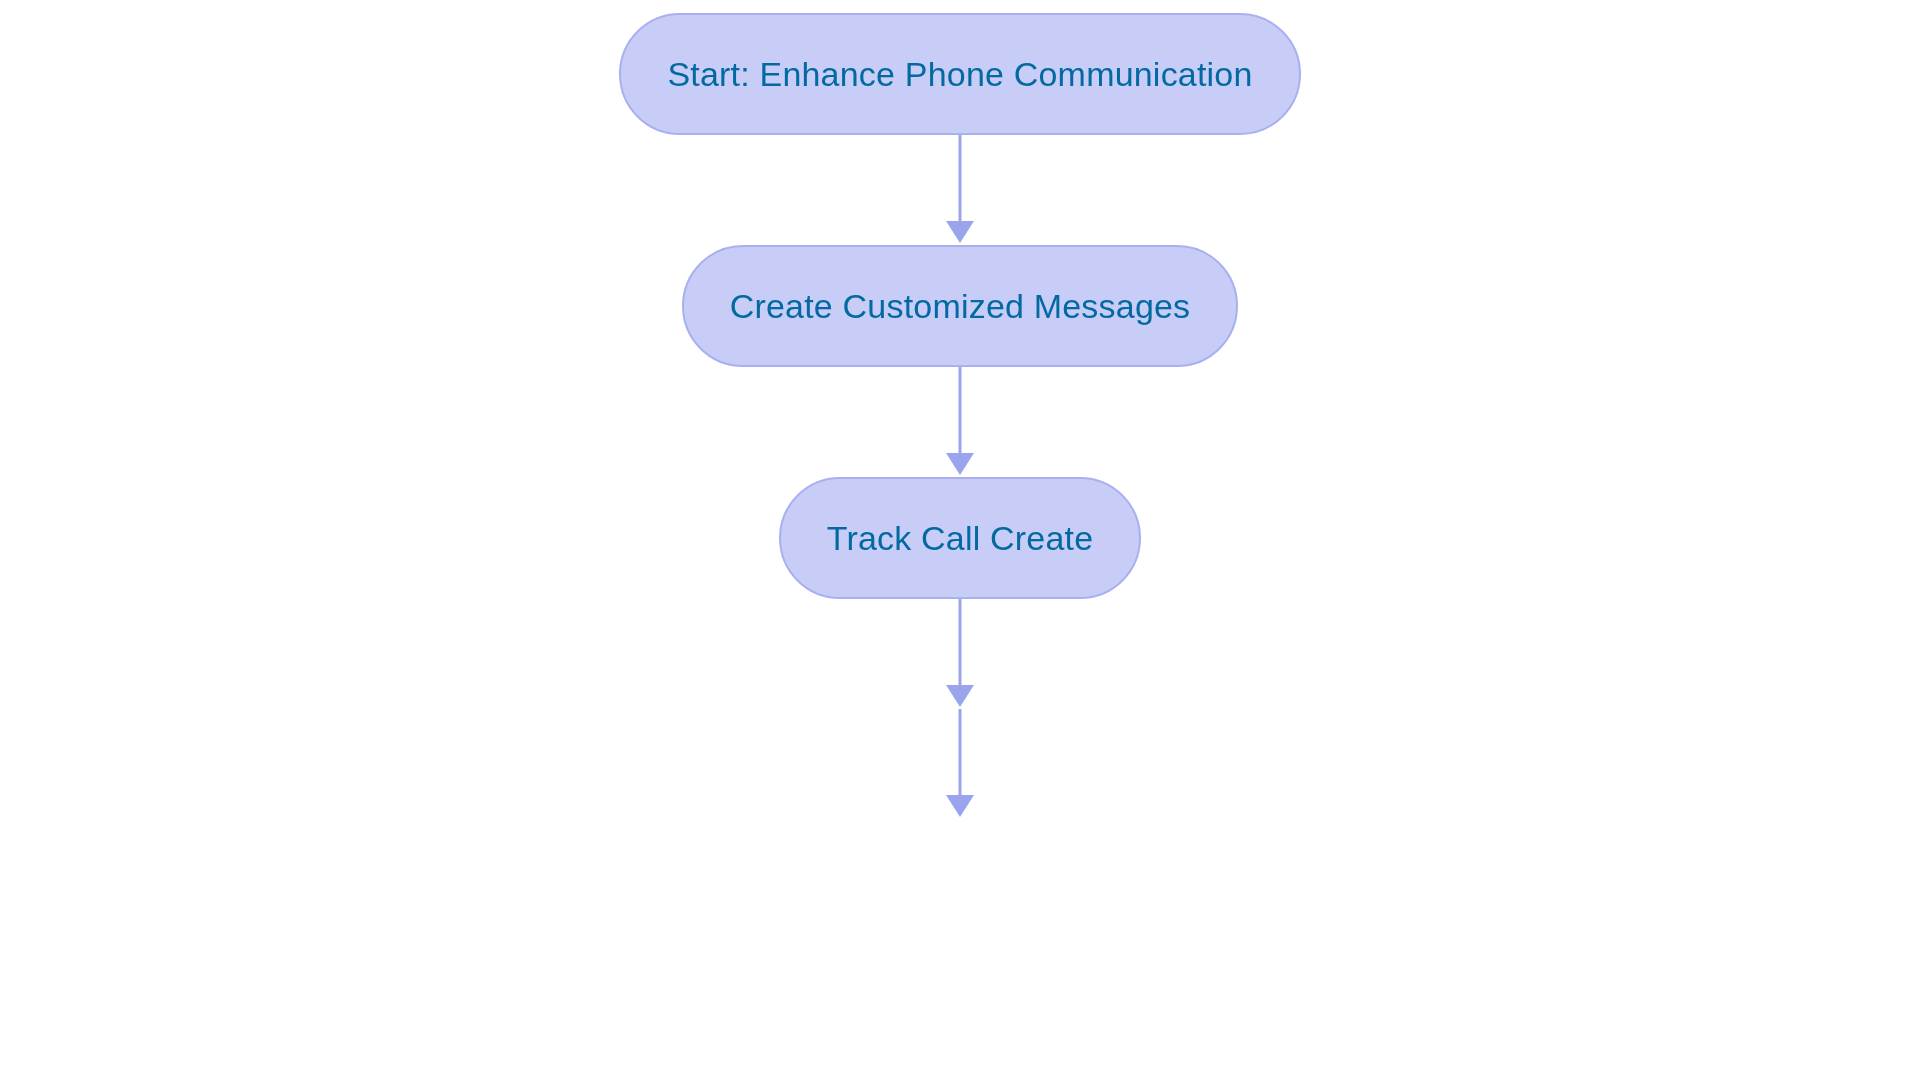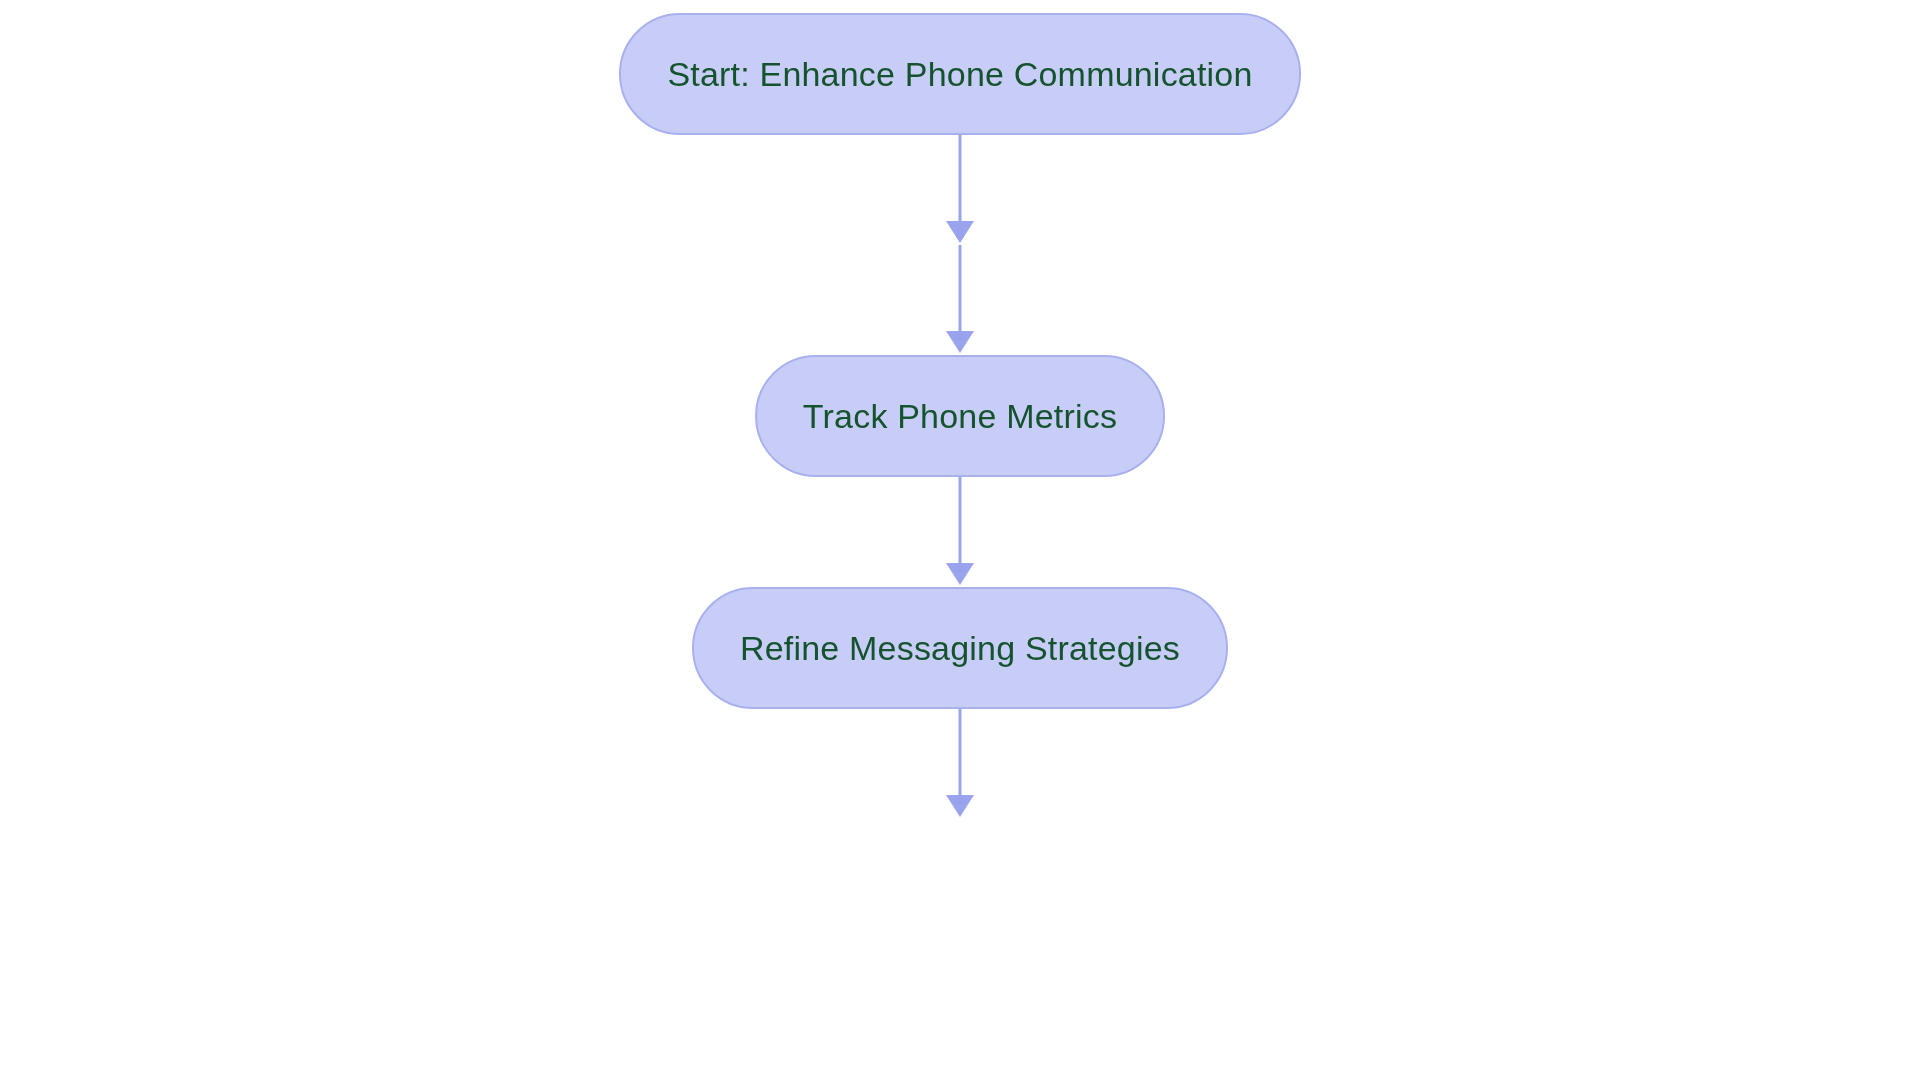--- a/index.html
+++ b/index.html
@@ -43,21 +43,21 @@
     background: #c8cdf8;
     border: 2px solid #a8b0ee;
     display: flex;
     align-items: center;
     justify-content: center;
     padding: 0 46px;
     flex: 0 0 auto;
   }
 
   .node-label {
-    color: #14532d;
+    color: #0369a1;
     font-size: 34px;
     font-family: "Liberation Sans", sans-serif;
     font-weight: 400;
     letter-spacing: 0.2px;
     white-space: nowrap;
     line-height: 1;
   }
 
   .connector {
     position: relative;
@@ -96,38 +96,38 @@
 
     <div class="node">
       <span class="node-label">Start: Enhance Phone Communication</span>
     </div>
 
     <div class="connector">
       <div class="connector-line"></div>
       <div class="connector-head"></div>
     </div>
 
-
-    <div class="connector">
-      <div class="connector-line"></div>
-      <div class="connector-head"></div>
-    </div>
-
     <div class="node">
-      <span class="node-label">Track Phone Metrics</span>
+      <span class="node-label">Create Customized Messages</span>
     </div>
 
     <div class="connector">
       <div class="connector-line"></div>
       <div class="connector-head"></div>
     </div>
 
     <div class="node">
-      <span class="node-label">Refine Messaging Strategies</span>
+      <span class="node-label">Track Call Create</span>
     </div>
+
+    <div class="connector">
+      <div class="connector-line"></div>
+      <div class="connector-head"></div>
+    </div>
+
 
     <div class="connector">
       <div class="connector-line"></div>
       <div class="connector-head"></div>
     </div>
 
 
   </div>
 </div>
 

